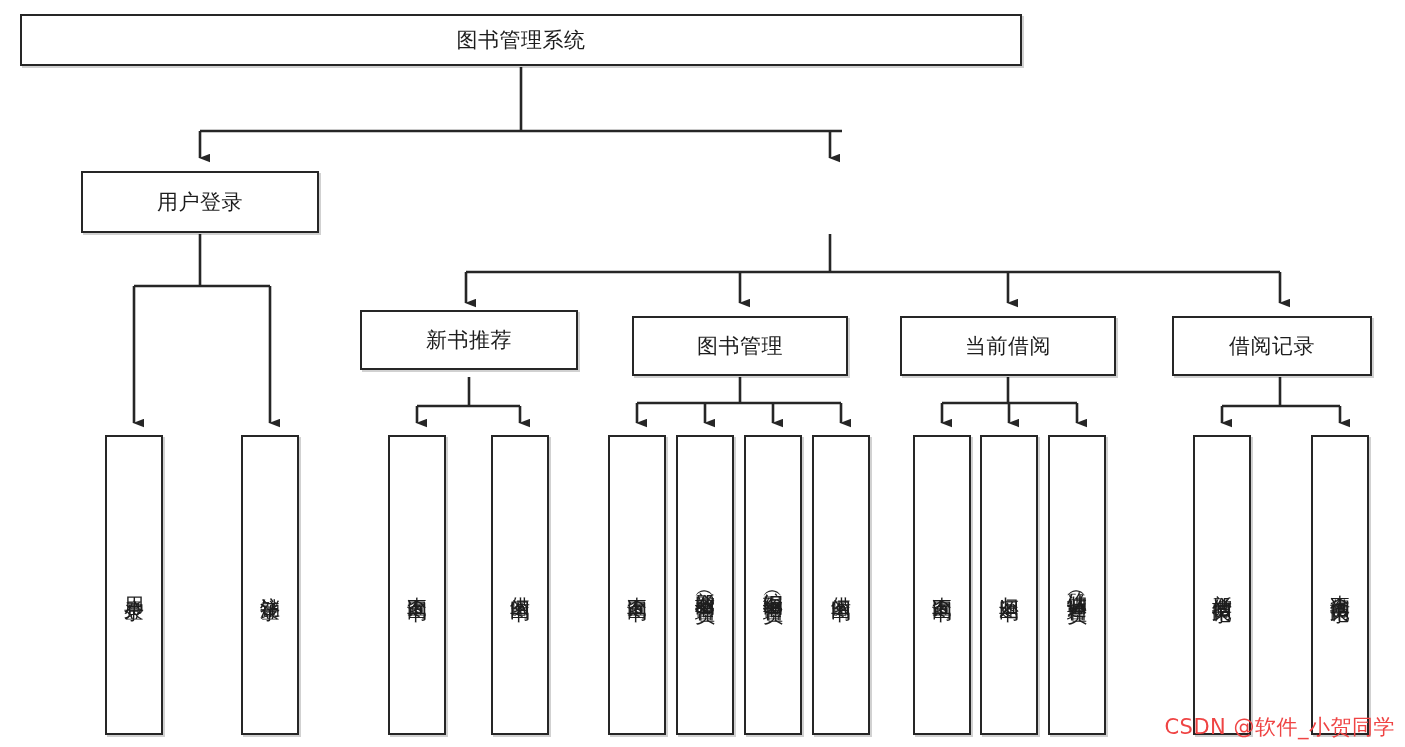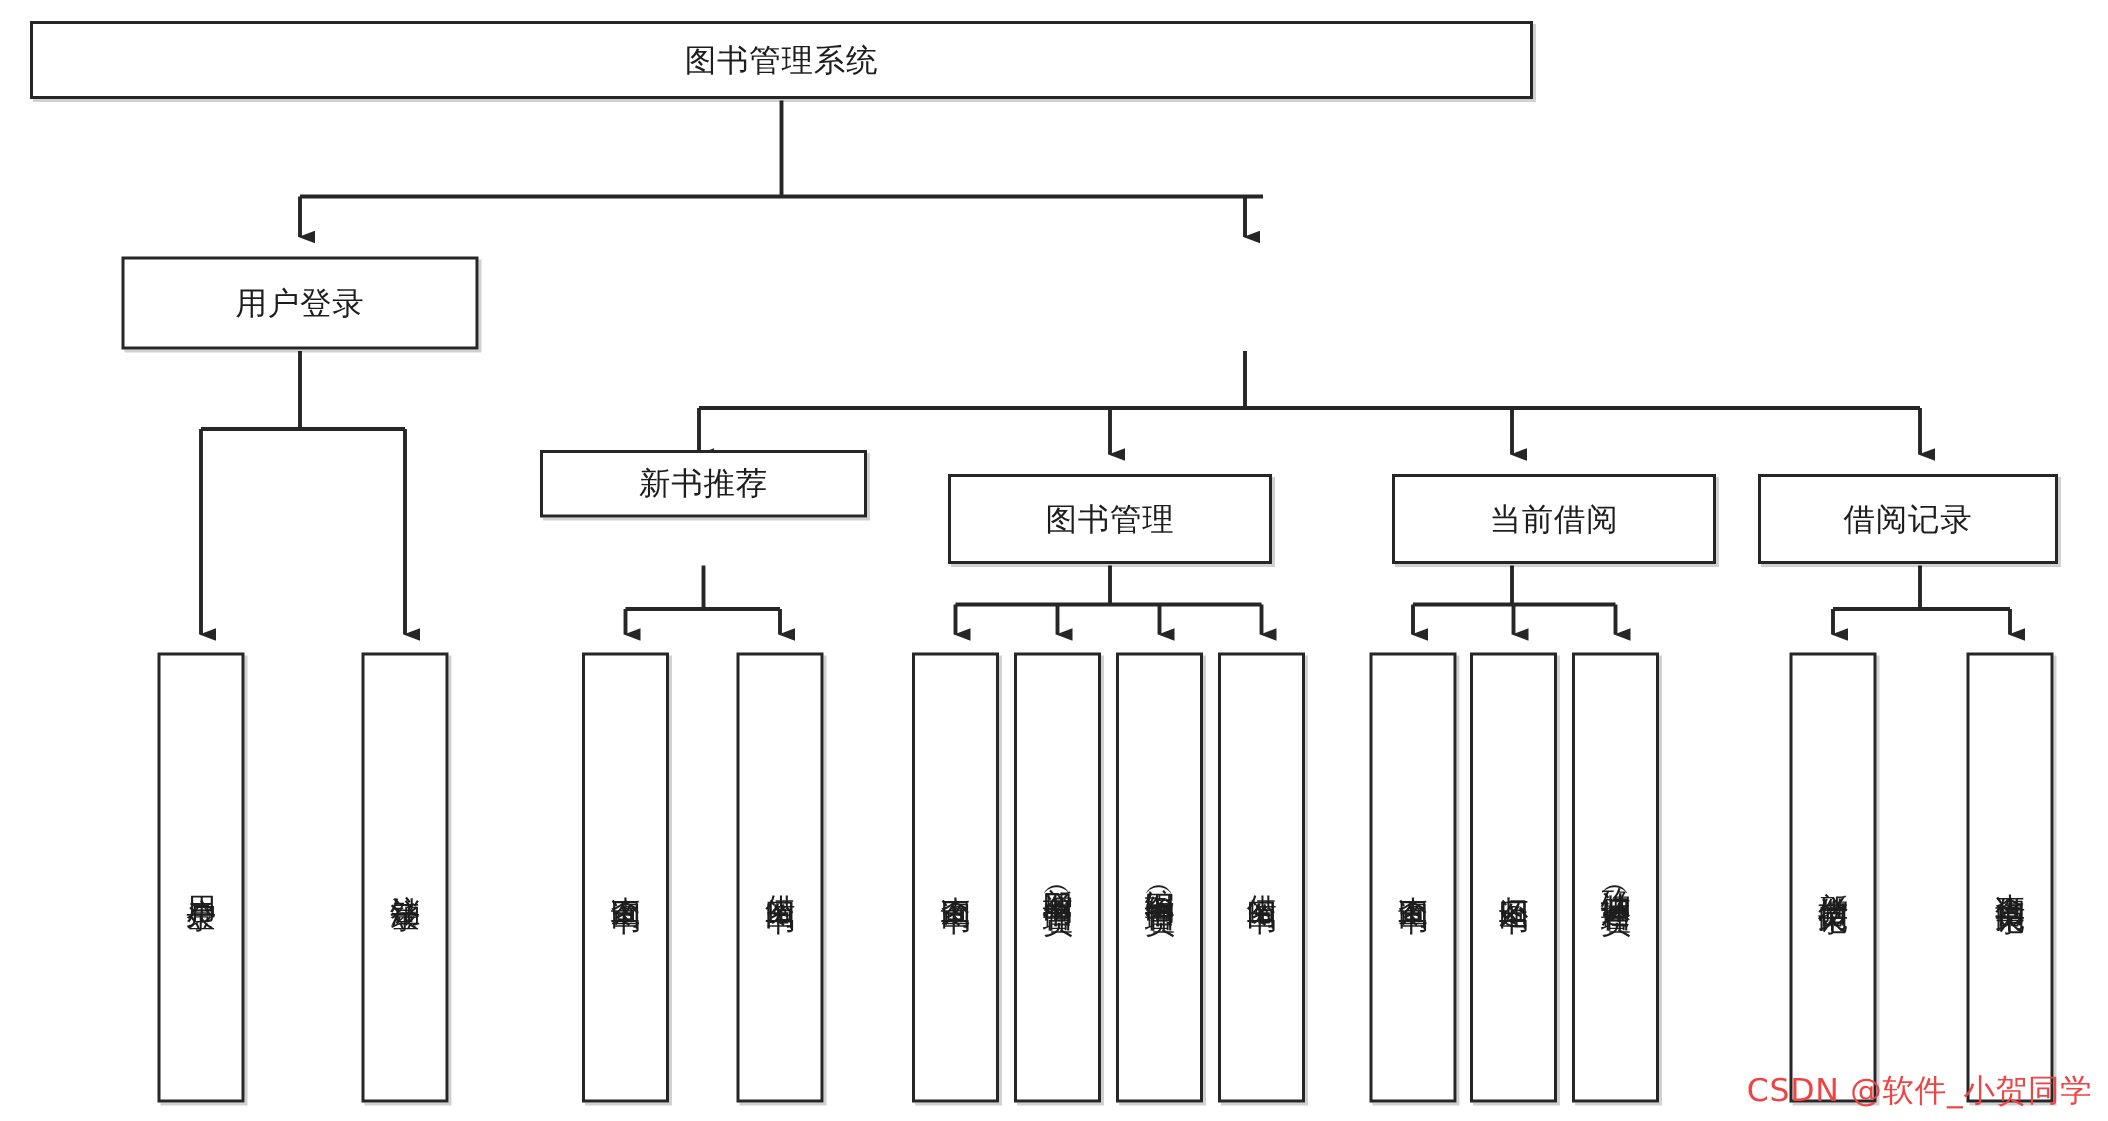--- a/index.html
+++ b/index.html
@@ -122,27 +122,27 @@
   </svg>
 
   <div class="node-box" style="left:20px; top:14px; width:1002px; height:52px;">
     <span class="node-label">图书管理系统</span>
   </div>
 
   <div class="node-box" style="left:81px; top:171px; width:238px; height:62px;">
     <span class="node-label">用户登录</span>
   </div>
 
-  <div class="node-box" style="left:360px; top:300px; width:218px; height:45px;">
+  <div class="node-box" style="left:360px; top:310px; width:218px; height:60px;">
     <span class="node-label">新书推荐</span>
   </div>
   <div class="node-box" style="left:632px; top:316px; width:216px; height:60px;">
     <span class="node-label">图书管理</span>
   </div>
-  <div class="node-box" style="left:928px; top:316px; width:216px; height:60px;">
+  <div class="node-box" style="left:900px; top:316px; width:216px; height:60px;">
     <span class="node-label">当前借阅</span>
   </div>
   <div class="node-box" style="left:1172px; top:316px; width:200px; height:60px;">
     <span class="node-label">借阅记录</span>
   </div>
 
   <div class="node-box vertical" style="left:105px; top:435px; width:58px; height:300px;">
     <span class="node-label">用户登录</span>
   </div>
   <div class="node-box vertical" style="left:241px; top:435px; width:58px; height:300px;">

